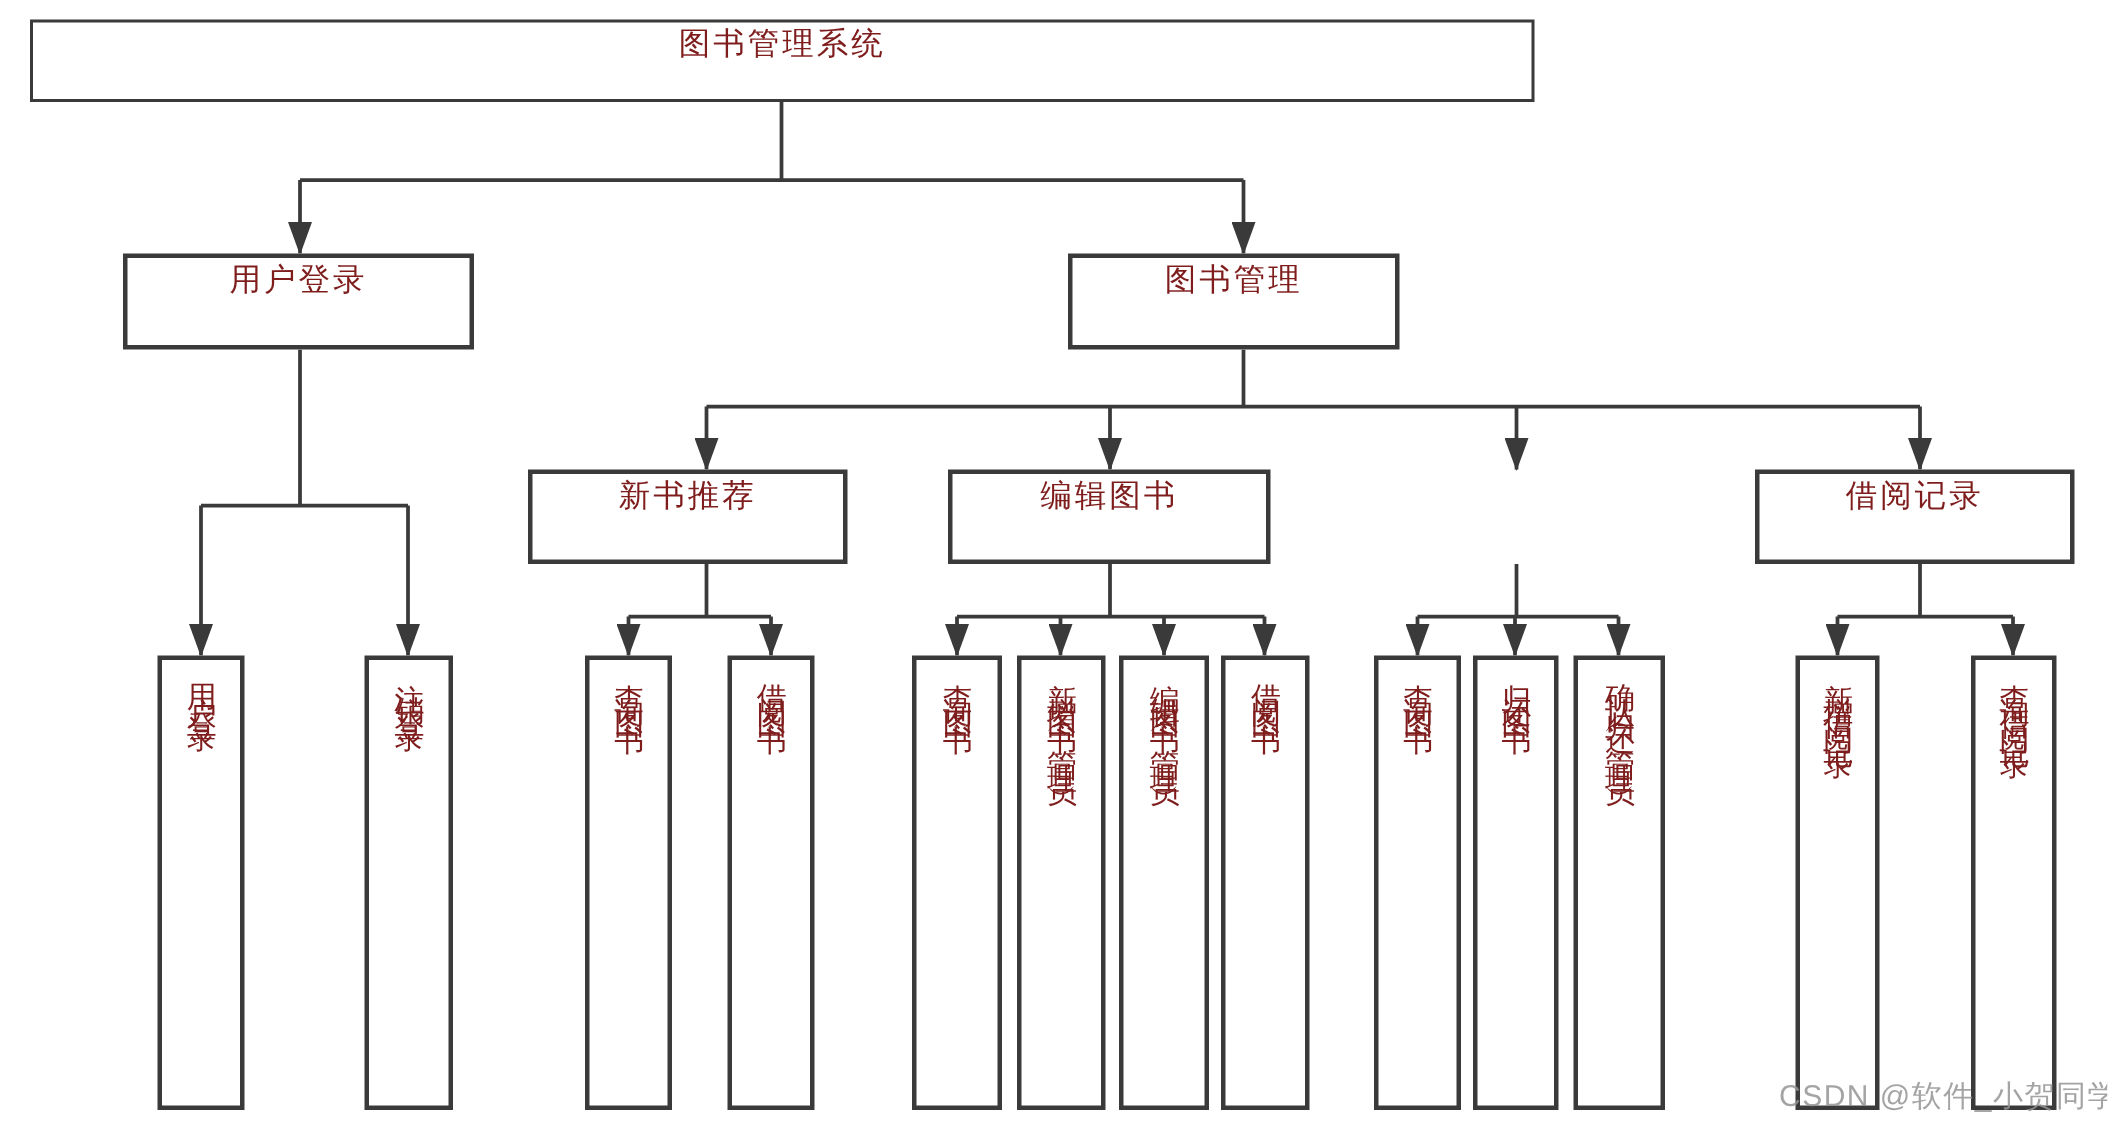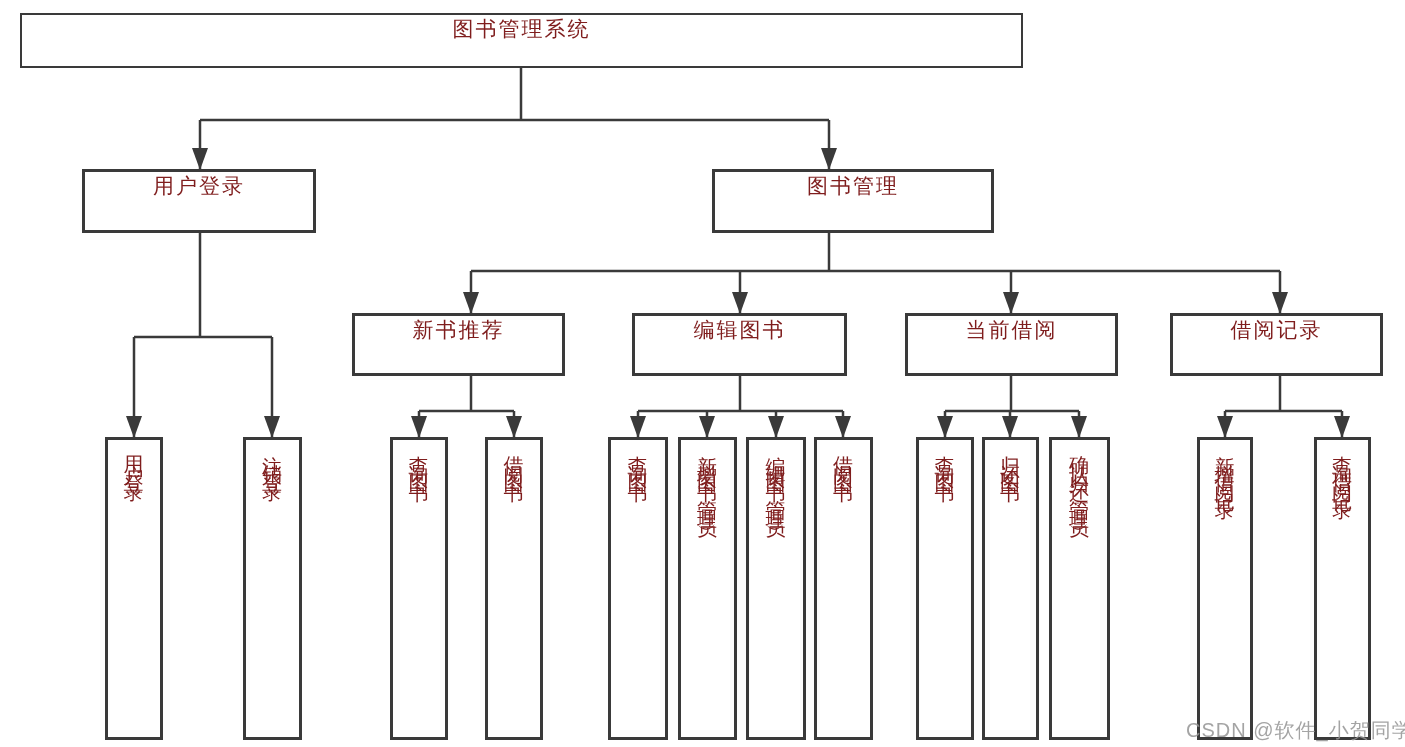--- a/index.html
+++ b/index.html
@@ -104,32 +104,29 @@
     </g>
   </svg>
 
   <div class="box root" style="left:20px; top:13px; width:1003px; height:55px;">
     <span>图书管理系统</span>
   </div>
 
   <div class="box" style="left:82px; top:169px; width:234px; height:64px;">
     <span>用户登录</span>
   </div>
-  <div class="box" style="left:712px; top:169px; width:282px; height:64px;">
+  <div class="box" style="left:712px; top:169px; width:221px; height:64px;">
     <span>图书管理</span>
   </div>
 
   <div class="box" style="left:352px; top:313px; width:213px; height:63px;">
     <span>新书推荐</span>
   </div>
   <div class="box" style="left:632px; top:313px; width:215px; height:63px;">
     <span>编辑图书</span>
-  </div>
-  <div class="box" style="left:905px; top:313px; width:213px; height:63px;">
-    <span>当前借阅</span>
   </div>
   <div class="box" style="left:1170px; top:313px; width:213px; height:63px;">
     <span>借阅记录</span>
   </div>
 
   <div class="box leaf" style="left:105px; width:58px;">
     <span class="v-label">用户登录</span>
   </div>
   <div class="box leaf" style="left:243px; width:59px;">
     <span class="v-label">注销登录</span>

